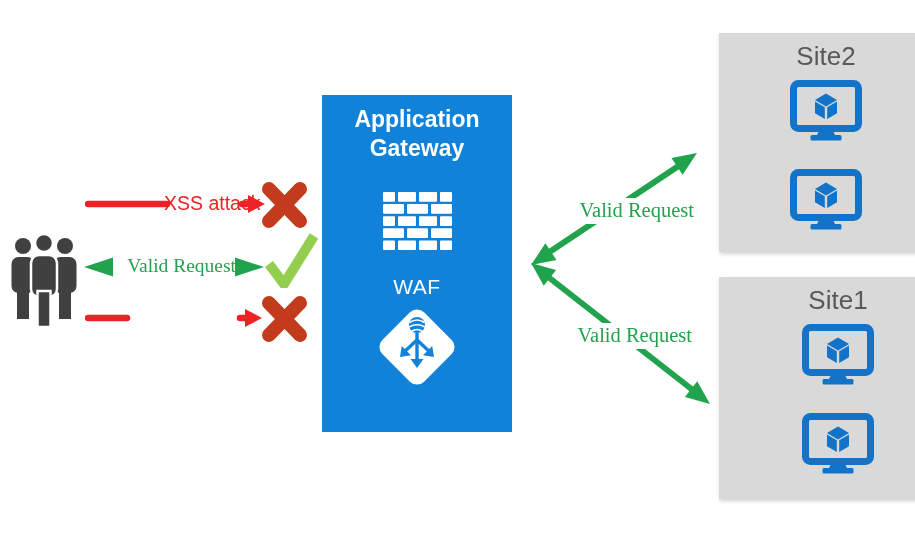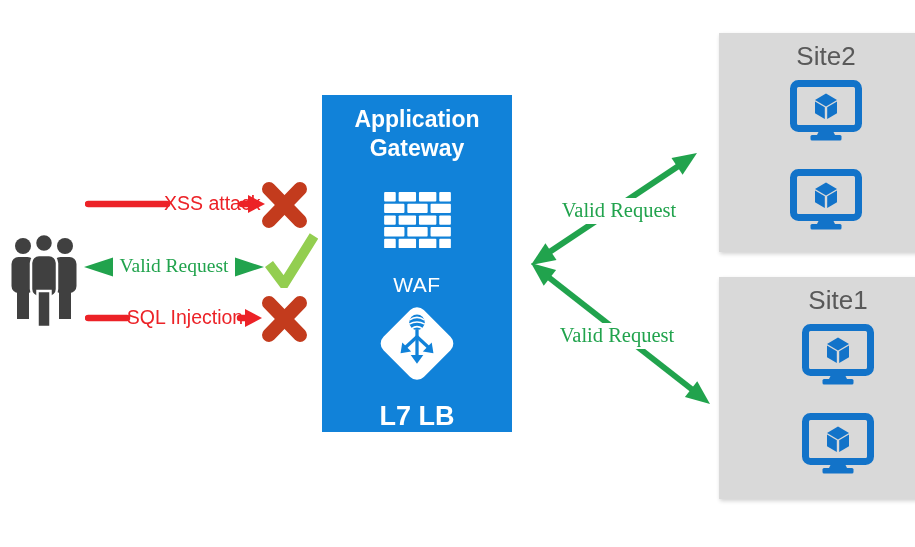--- a/index.html
+++ b/index.html
@@ -4,21 +4,21 @@
 <title>Diagram</title>
 <style>
   html,body { margin:0; padding:0; background:#ffffff; }
   .canvas {
     position:relative; width:915px; height:547px; background:#ffffff;
     font-family:"Liberation Sans", sans-serif; overflow:hidden;
   }
   .abs { position:absolute; }
 
   .flow-label {
-    position:absolute; text-align:center; white-space:nowrap;
+    position:absolute; text-align:right; white-space:nowrap;
     font-size:19.5px; line-height:1.15; font-weight:500;
   }
   .red-t   { color: var(--attack-red,#EC2227); }
   .green-t { color: var(--valid-green,#21A34D); font-family: Liberation Serif, serif; }
   .masked  { background:#ffffff; padding:1px 2px; font-size:20.5px; }
 
   .gateway {
     position:absolute; left:322px; top:95px; width:190px; height:337px;
     background: var(--gateway-blue,#1182D9); color:#ffffff;
     display:flex; flex-direction:column; align-items:center;
@@ -89,21 +89,20 @@
     <path d="M5,32 L20,52 L50,4" fill="none" stroke="var(--check-green,#93CE50)" stroke-width="10" stroke-linecap="butt" stroke-linejoin="miter"></path>
   </svg>
 
   <svg class="abs" style="left:85px; top:306px;" width="180" height="24" viewBox="0 0 180 24">
     <g stroke="var(--attack-red,#EC2227)" stroke-width="6.5" stroke-linecap="round">
       <line x1="3" y1="12" x2="42" y2="12"></line>
       <line x1="155" y1="12" x2="161" y2="12"></line>
     </g>
     <polygon points="160,3 160,21 177,12" fill="var(--attack-red,#EC2227)"></polygon>
   </svg>
-  <div class="flow-label red-t" style="left:126px; top:306px; width:118px;">SQL Injection</div>
 
   <svg class="abs" style="left:258px; top:295px;" width="52" height="48" viewBox="0 0 52 48">
     <g stroke="var(--block-x-red,#C33B1D)" stroke-width="14" stroke-linecap="round">
       <line x1="11" y1="8" x2="42" y2="40"></line>
       <line x1="42" y1="8" x2="11" y2="40"></line>
     </g>
   </svg>
 
   <div class="gateway">
     <div class="gw-title">Application Gateway</div>
@@ -146,21 +145,20 @@
           <line x1="42" y1="38" x2="28" y2="51"></line>
           <line x1="42" y1="38" x2="56" y2="51"></line>
         </g>
         <g fill="var(--gateway-blue,#1182D9)">
           <polygon points="-6.5,-9 6.5,-9 0,0" transform="translate(42,66)"></polygon>
           <polygon points="-6.5,-9 6.5,-9 0,0" transform="translate(25,55) rotate(45)"></polygon>
           <polygon points="-6.5,-9 6.5,-9 0,0" transform="translate(59,55) rotate(-45)"></polygon>
         </g>
       </g>
     </svg>
-    <div class="lb-label">L7 LB</div>
   </div>
 
   <svg class="abs" style="left:528px; top:145px;" width="190" height="265" viewBox="0 0 190 265">
     <g stroke="var(--valid-green,#21A34D)" stroke-width="6">
       <line x1="20" y1="108" x2="152" y2="20"></line>
       <line x1="19" y1="131" x2="166" y2="246"></line>
     </g>
     <g fill="var(--valid-green,#21A34D)">
       <polygon points="-24,-10 0,0 -24,10" transform="translate(169,8) rotate(-33.7)"></polygon>
       <polygon points="-24,-10 0,0 -24,10" transform="translate(3,120) rotate(146.3)"></polygon>

